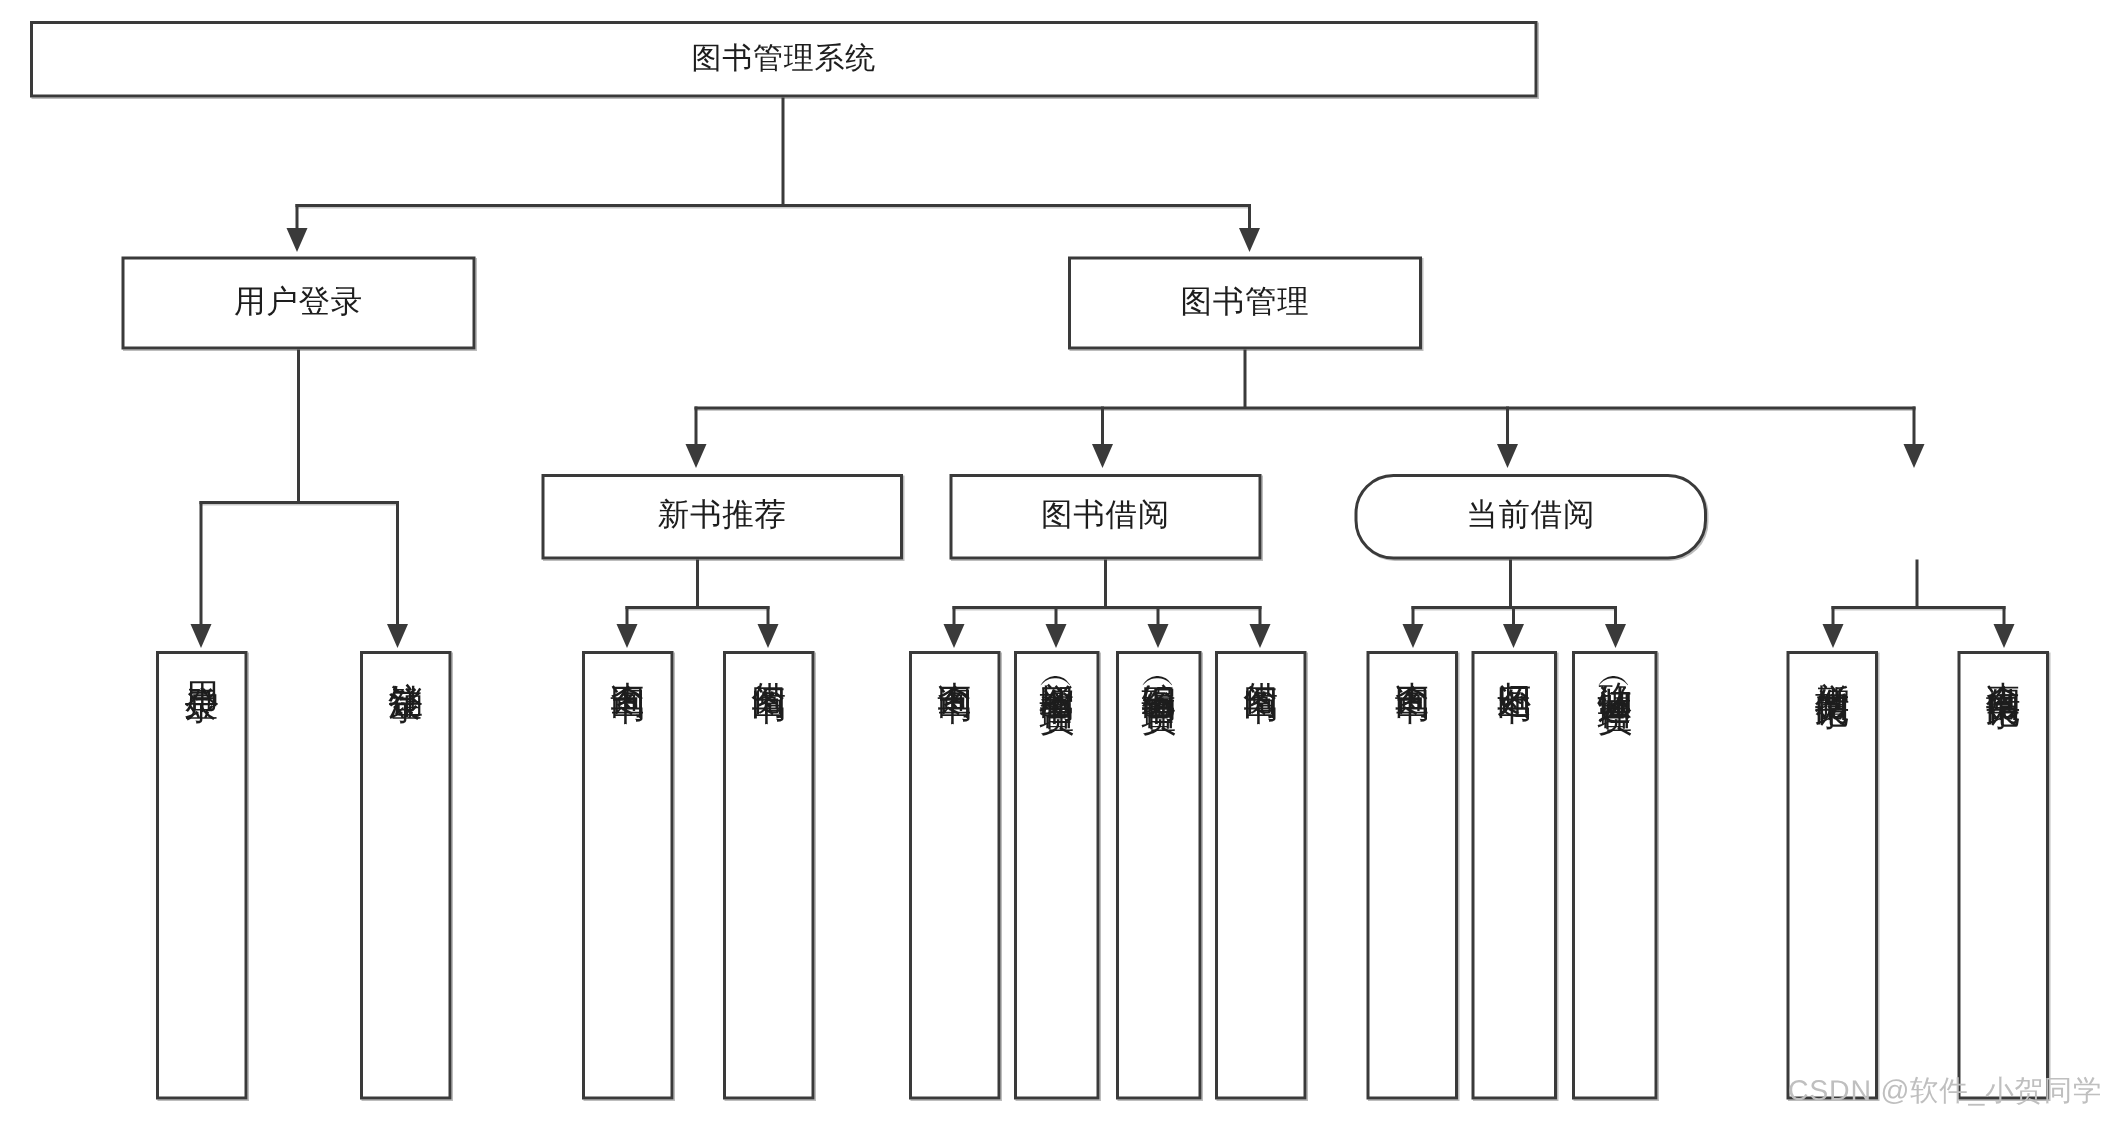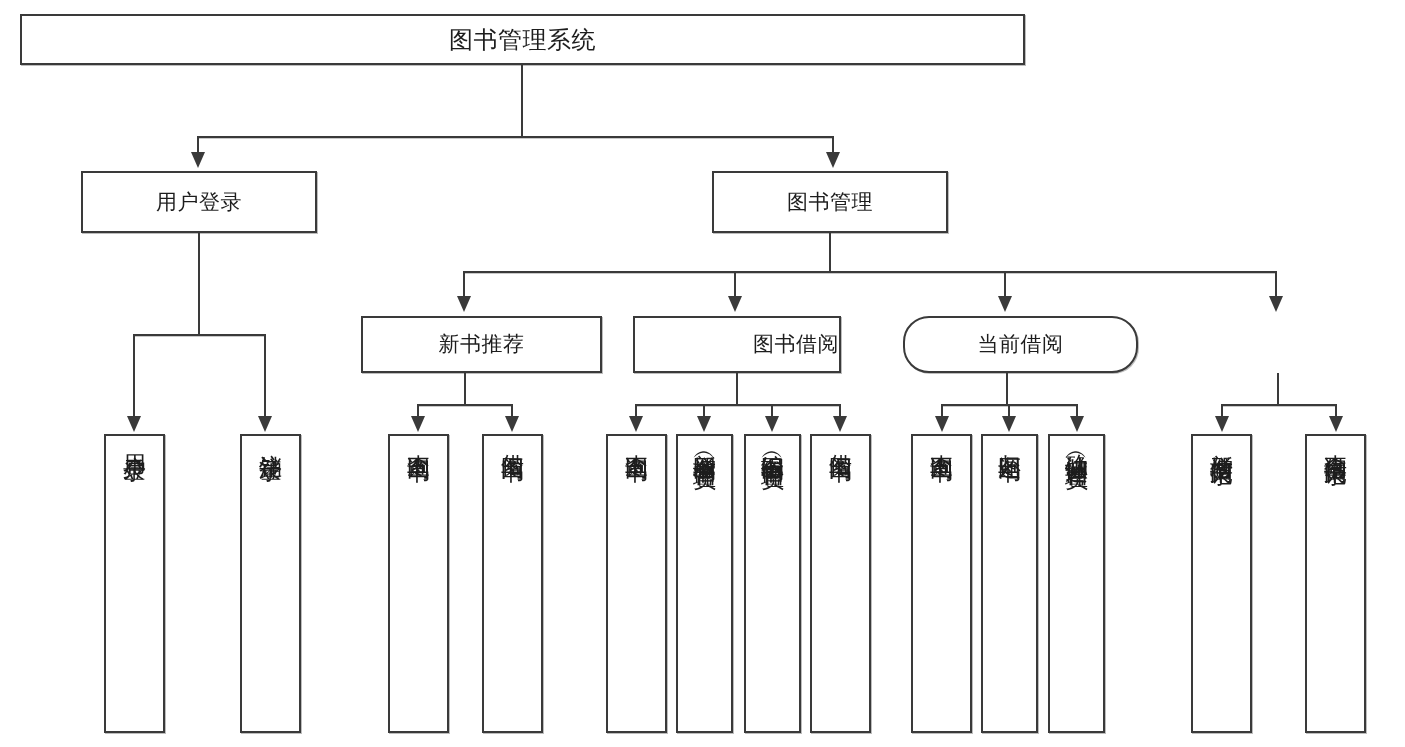--- a/index.html
+++ b/index.html
@@ -32,21 +32,21 @@
   .node .label {
     color: #1d1d1d;
     text-align: center;
     line-height: 1.15;
     letter-spacing: 0.5px;
     white-space: nowrap;
   }
 
   
   .node.root { }
-  .node.root .label { font-size: 24px; }
+  .node.root .label { font-size: 20px; }
 
   
   .node.lvl2 .label { font-size: 21px; }
 
   
   .node.lvl3 .label { font-size: 21px; }
 
   
   .node.leaf {
     align-items: flex-start;
@@ -138,21 +138,21 @@
 
   <div class="vline" style="left:1004px; top:271px; width:2px; height:27px;"></div>
   <div class="arrow" style="left:998px; top:296px;"></div>
 
   <div class="vline" style="left:1275px; top:271px; width:2px; height:27px;"></div>
   <div class="arrow" style="left:1269px; top:296px;"></div>
 
   <div class="node lvl3" style="left:361px; top:316px; width:241px; height:57px;">
     <span class="label">新书推荐</span>
   </div>
-  <div class="node lvl3" style="left:633px; top:316px; width:208px; height:57px;justify-content:flex-end;">
+  <div class="node lvl3" style="left:633px; top:316px; width:208px; height:57px;">
     <span class="label">图书借阅</span>
   </div>
   <div class="node lvl3" style="left:903px; top:316px; width:235px; height:57px;border-radius:26px;">
     <span class="label">当前借阅</span>
   </div>
 
   <div class="vline" style="left:464px; top:373px; width:2px; height:32px;"></div>
   <div class="hline" style="left:417px; top:404px; width:96px; height:2px;"></div>
   <div class="vline" style="left:417px; top:404px; width:2px; height:14px;"></div>
   <div class="arrow" style="left:411px; top:416px;"></div>
@@ -223,14 +223,15 @@
     <span class="label">确认归还（管理员）</span>
   </div>
 
   <div class="node leaf" style="left:1191px; top:434px; width:61px; height:299px;">
     <span class="label">新增借阅记录</span>
   </div>
   <div class="node leaf" style="left:1305px; top:434px; width:61px; height:299px;">
     <span class="label">查询借阅记录</span>
   </div>
 
+  <div class="watermark" style="left:1192px; top:714px;">CSDN @软件_小贺同学</div>
 
 </div>
 
 </body></html>

